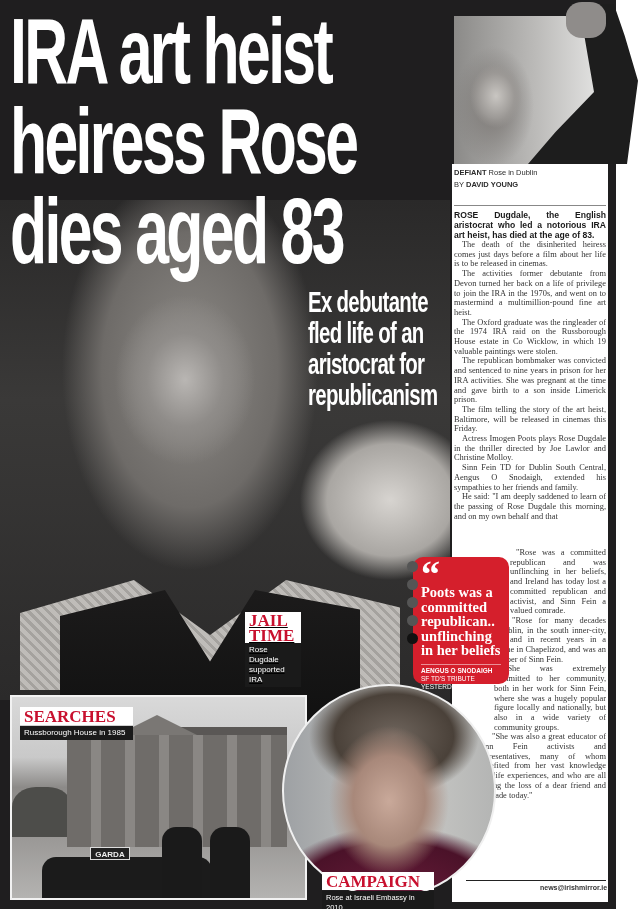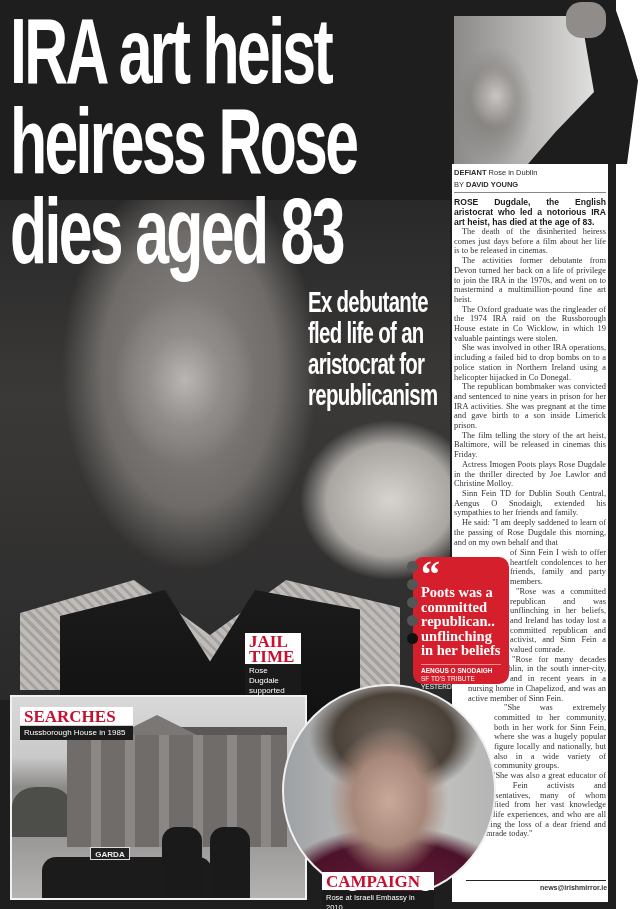--- a/index.html
+++ b/index.html
@@ -53,21 +53,21 @@
   .cap-title {
     display: inline-block; background: #ffffff; color: #c8102e;
     font-family: "Liberation Serif", serif; font-weight: bold;
     padding: 1px 4px 0 4px; line-height: 1;
   }
   .cap-sub {
     display: block; background: #1a1a1a; color: #ffffff;
     font-family: "Liberation Sans", sans-serif; font-size: 8px; line-height: 10px;
     padding: 2px 4px;
   }
-  .jail { position: absolute; left: 245px; top: 633px; width: 56px; }
+  .jail { position: absolute; left: 245px; top: 612px; width: 56px; text-decoration: underline; }
   .jail .cap-title { font-size: 17px; line-height: 15px; display: block; }
 
   
   .searches-photo {
     position: absolute; left: 10px; top: 695px; width: 297px; height: 205px;
     border: 2px solid #f2f2f2;
     background: linear-gradient(180deg, #d9d9d9 0%, #c9c9c9 30%, #8c8a88 45%, #9a9896 70%, #b4b3b1 100%);
     overflow: hidden;
   }
   .house {
@@ -123,21 +123,21 @@
   }
   .fist { position: absolute; left: 566px; top: 2px; width: 40px; height: 36px; border-radius: 40%; background: #8f8c8a; }
 
   .column {
     position: absolute; left: 452px; top: 164px; width: 156px; height: 738px;
     background: #ffffff;
   }
   .col-text { position: absolute; left: 454px; top: 168px; width: 152px; color: #2c2c2c; }
   .photo-cap { font-family: "Liberation Sans", sans-serif; font-size: 7.5px; line-height: 10px; }
   .photo-cap b { font-weight: bold; }
-  .byline { font-family: "Liberation Sans", sans-serif; font-size: 7.5px; line-height: 10px; border-bottom: 1px solid #888; padding-bottom: 2px; margin-top: 2px; }
+  .byline { font-family: "Liberation Sans", sans-serif; font-size: 7.5px; line-height: 10px; border-bottom: 1px solid #888; padding-bottom: 15px; margin-top: 2px; }
   .byline b { font-weight: bold; }
   .intro {
     font-family: "Liberation Sans", sans-serif; font-weight: bold; font-size: 8.6px;
     line-height: 10px; text-align: justify; margin-top: 4px; color: #1a1a1a;
   }
   .para {
     font-family: "Liberation Serif", serif; font-size: 8.4px; line-height: 9.7px;
     text-align: justify; text-indent: 8px; color: #333;
   }
 
@@ -223,30 +223,28 @@
     <span>Rose in Dublin</span>
   </div>
   <div class="byline">
     <span>BY</span>
     <b>DAVID YOUNG</b>
   </div>
   <p class="intro">ROSE Dugdale, the English aristocrat who led a notorious IRA art heist, has died at the age of 83.</p>
   <p class="para">The death of the disinherited heiress comes just days before a film about her life is to be released in cinemas.</p>
   <p class="para">The activities former debutante from Devon turned her back on a life of privilege to join the IRA in the 1970s, and went on to mastermind a multimillion-pound fine art heist.</p>
   <p class="para">The Oxford graduate was the ringleader of the 1974 IRA raid on the Russborough House estate in Co Wicklow, in which 19 valuable paintings were stolen.</p>
-  <p class="para">She was involved in other IRA operations, including a failed bid to drop bombs on to a police station in Northern Ireland using a helicopter hijacked in Co Donegal.</p>
   <p class="para">The republican bombmaker was convicted and sentenced to nine years in prison for her IRA activities. She was pregnant at the time and gave birth to a son inside Limerick prison.</p>
   <p class="para">The film telling the story of the art heist, Baltimore, will be released in cinemas this Friday.</p>
   <p class="para">Actress Imogen Poots plays Rose Dugdale in the thriller directed by Joe Lawlor and Christine Molloy.</p>
   <p class="para">Sinn Fein TD for Dublin South Central, Aengus O Snodaigh, extended his sympathies to her friends and family.</p>
   <p class="para">He said: "I am deeply saddened to learn of the passing of Rose Dugdale this morning, and on my own behalf and that</p>
 </div>
 
 <div class="lower-text">
-  <p style="margin-left:56px">of Sinn Fein I wish to offer heartfelt condolences to her friends, family and party members.</p>
   <p style="margin-left:56px;text-indent:6px">"Rose was a committed republican and was unflinching in her beliefs, and Ireland has today lost a committed republican and activist, and Sinn Fein a valued comrade.</p>
   <p style="margin-left:14px;text-indent:44px">"Rose for many decades lived in Dublin, in the south inner-city, Drimnagh, and in recent years in a nursing home in Chapelizod, and was an active member of Sinn Fein.</p>
   <p style="margin-left:40px;text-indent:10px">"She was extremely committed to her community, both in her work for Sinn Fein, where she was a hugely popular figure locally and nationally, but also in a wide variety of community groups.</p>
   <p style="margin-left:24px;text-indent:14px">"She was also a great educator of Sinn Fein activists and representatives, many of whom benefited from her vast knowledge and life experiences, and who are all feeling the loss of a dear friend and comrade today."</p>
 </div>
 
 <div class="quote-box">
   <span class="ring" style="top:4px"></span>
   <span class="ring" style="top:22px"></span>
   <span class="ring" style="top:40px"></span>

